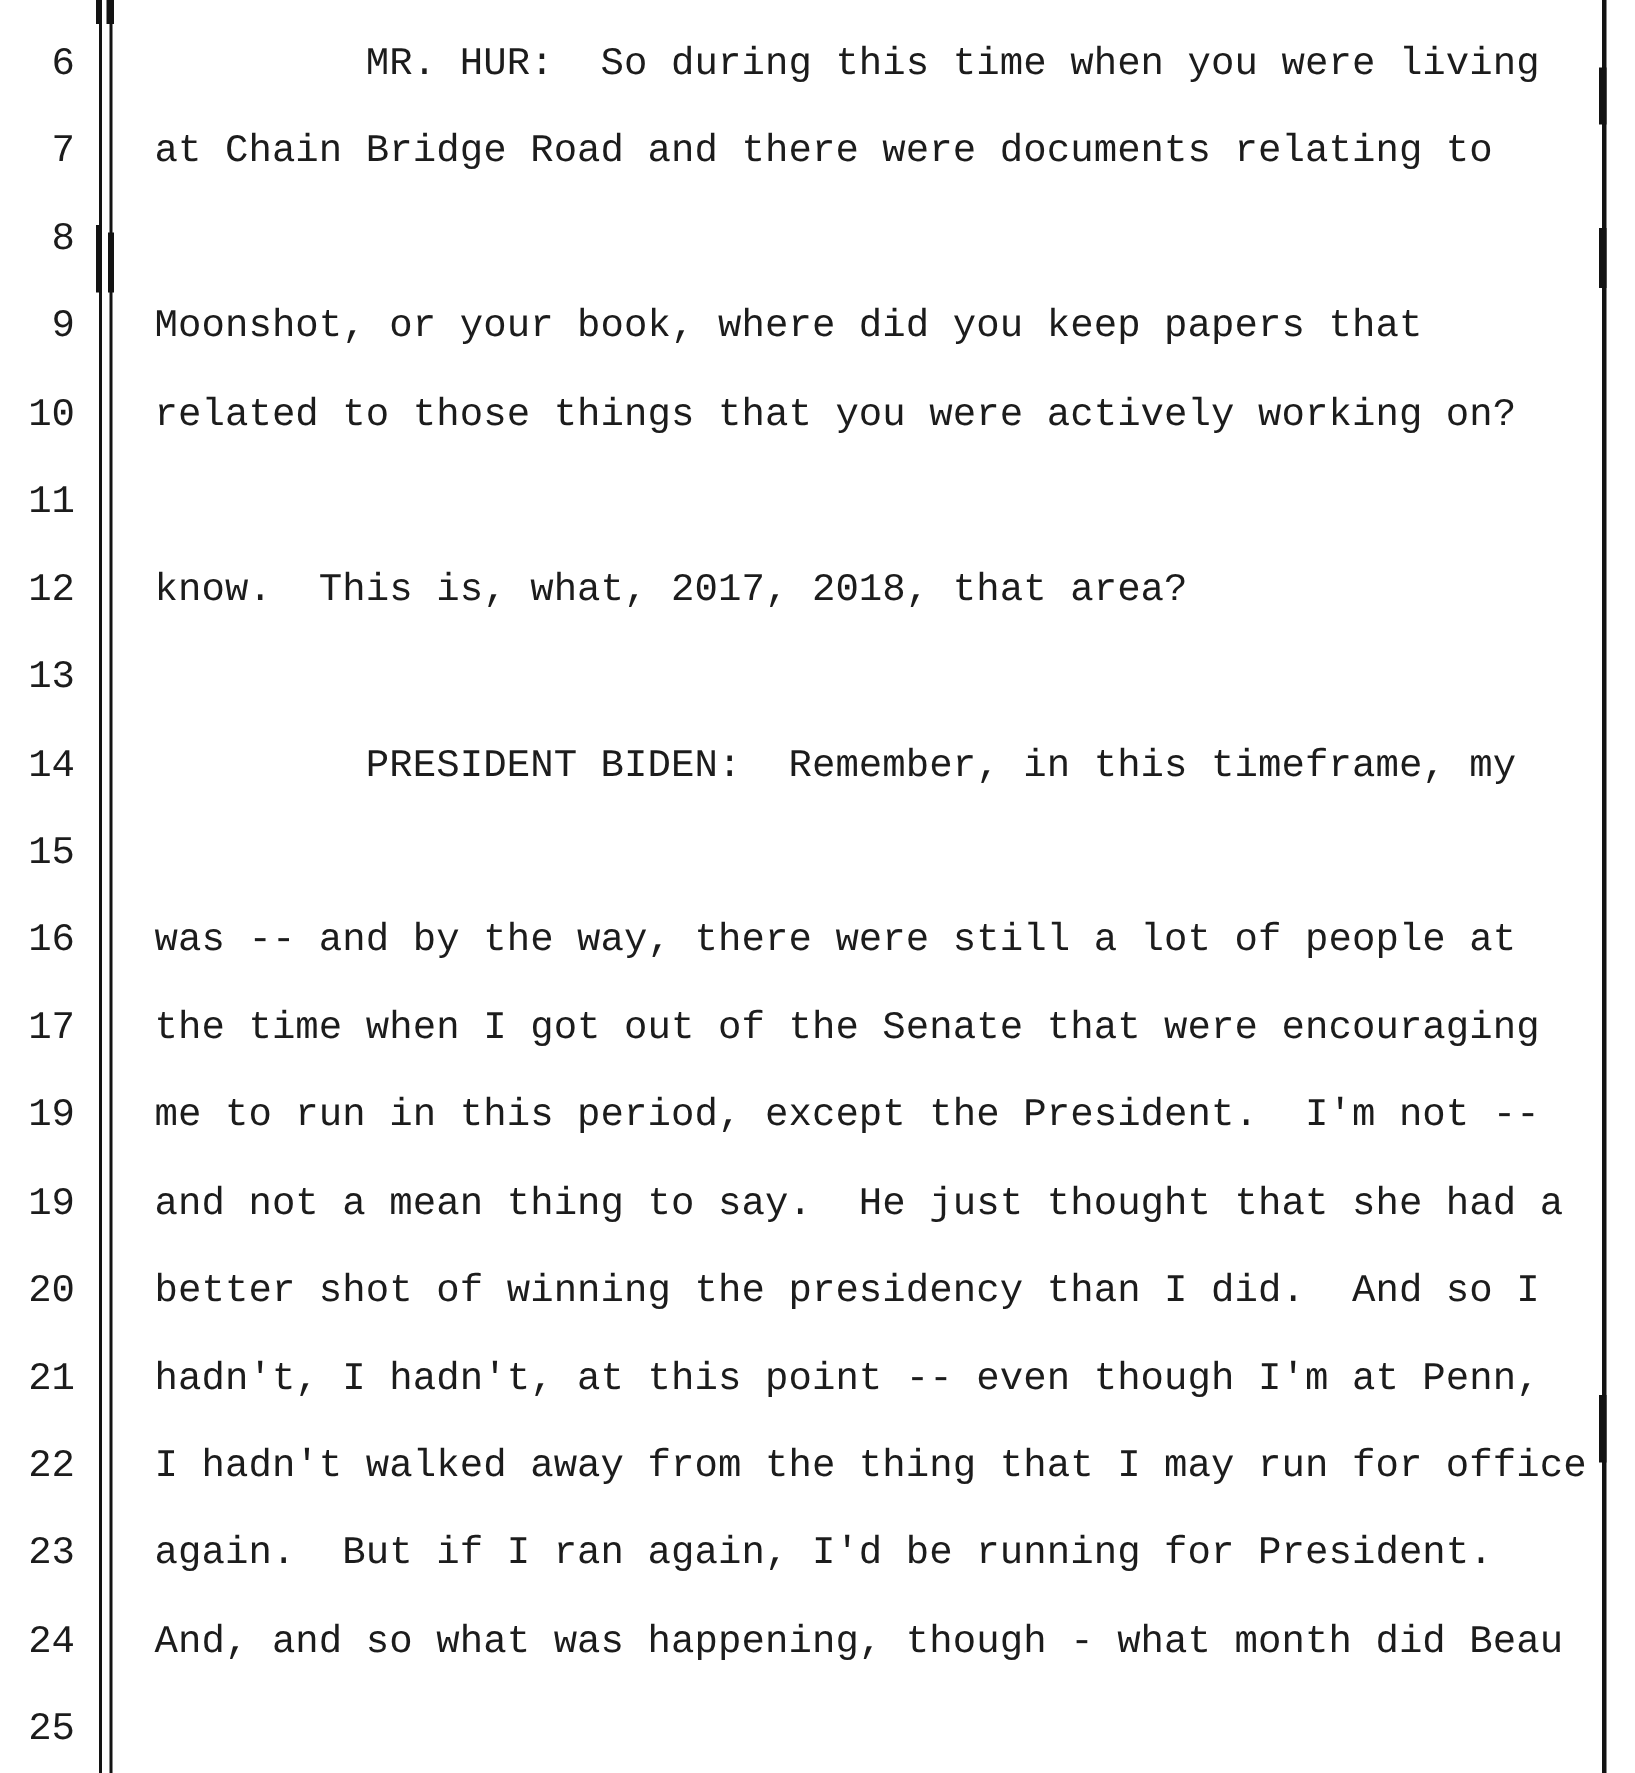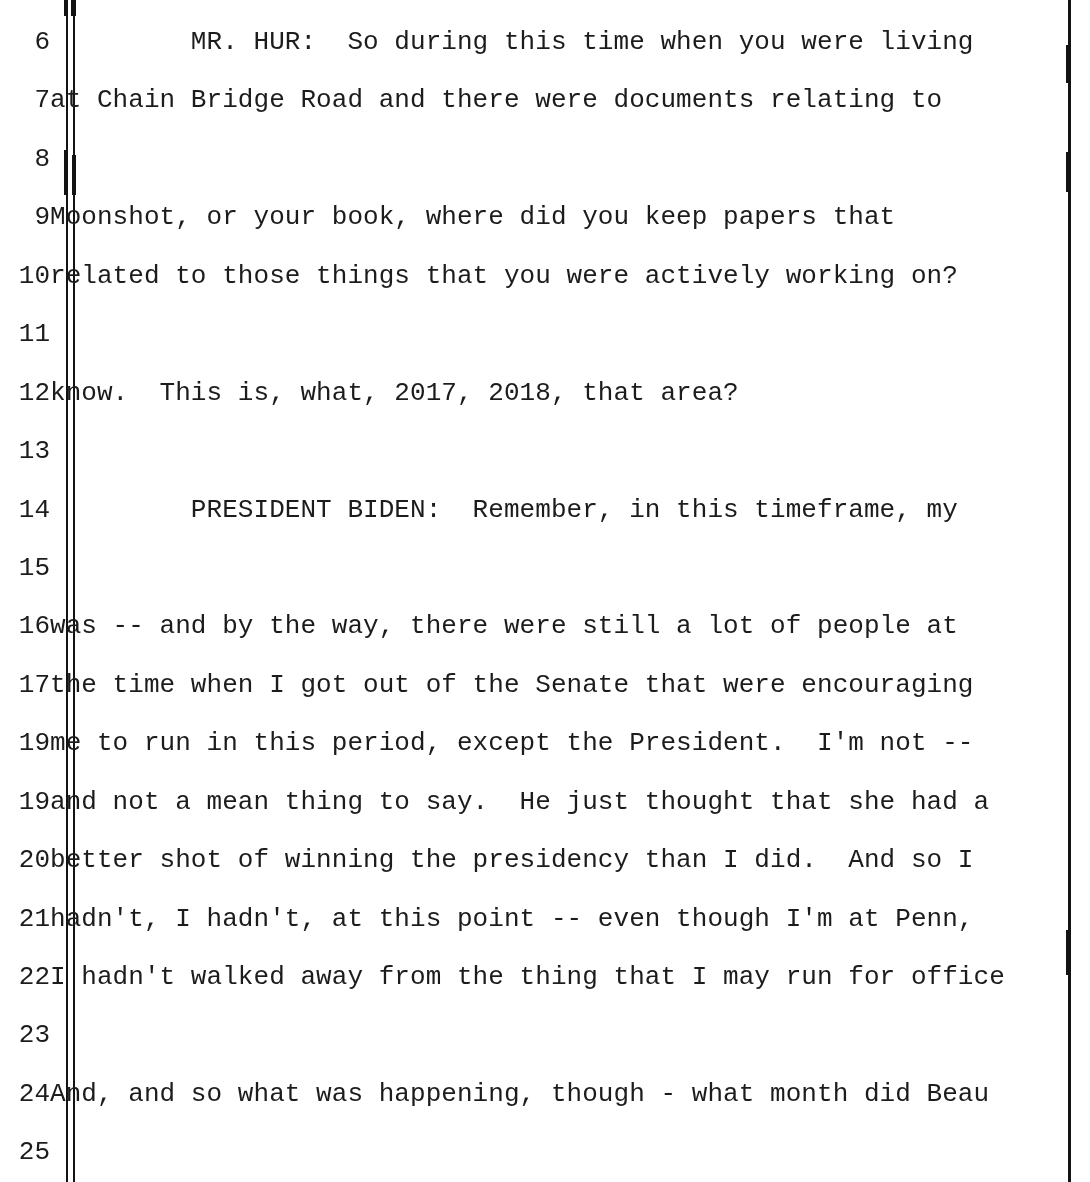--- a/index.html
+++ b/index.html
@@ -25,20 +25,21 @@
     font-size:26px;
   }
   .num{
     width:50px;
     flex:none;
     text-align:right;
     white-space:pre;
   }
   .txt{
     flex:none;
+    margin-left:53px;
     white-space:pre;
     letter-spacing:0.05px;
   }
   .vrule{
     position:absolute;
     top:0;
     bottom:0;
     background:#131313;
   }
   .lrA{left:66px;width:2px;}
@@ -150,20 +151,21 @@
       <span class="txt">hadn't, I hadn't, at this point -- even though I'm at Penn,</span>
     </div>
 
     <div class="row">
       <span class="num">22</span>
       <span class="txt">I hadn't walked away from the thing that I may run for office</span>
     </div>
 
     <div class="row">
       <span class="num">23</span>
+      <span class="txt">again.  But if I ran again, I'd be running for President.</span>
     </div>
 
     <div class="row">
       <span class="num">24</span>
       <span class="txt">And, and so what was happening, though - what month did Beau</span>
     </div>
 
     <div class="row">
       <span class="num">25</span>
     </div>

